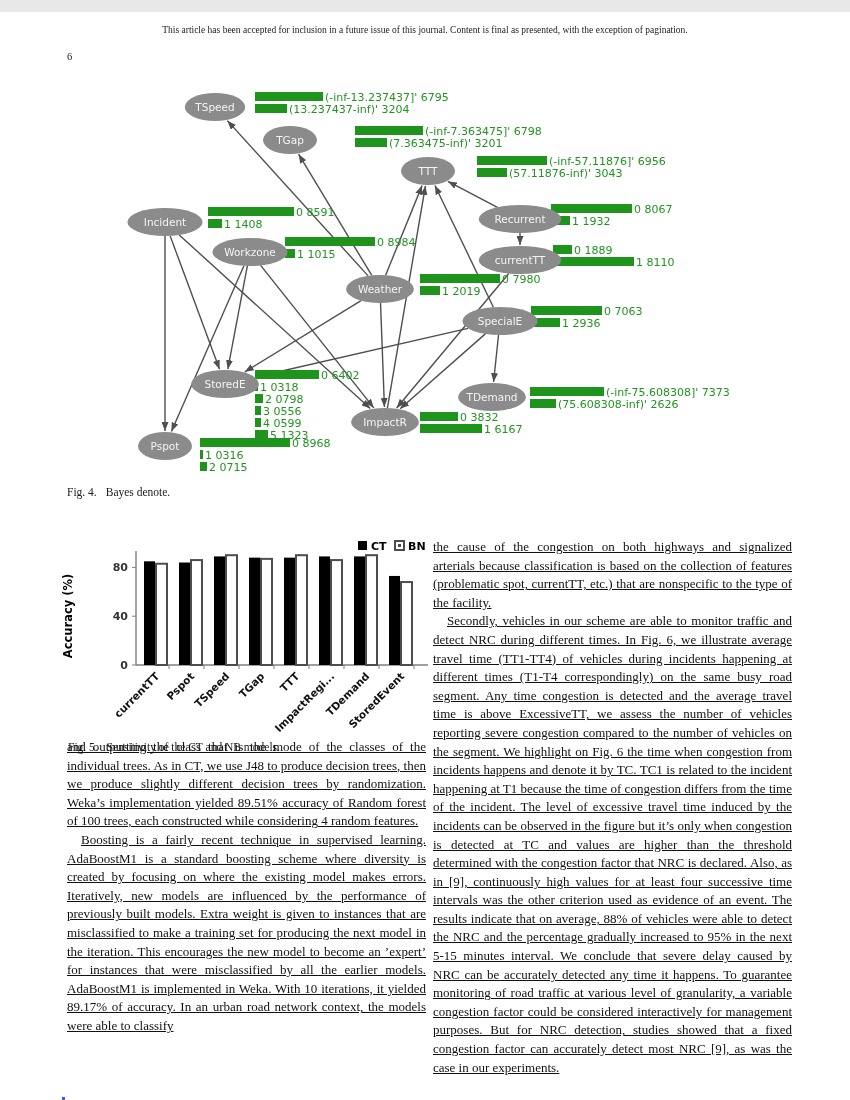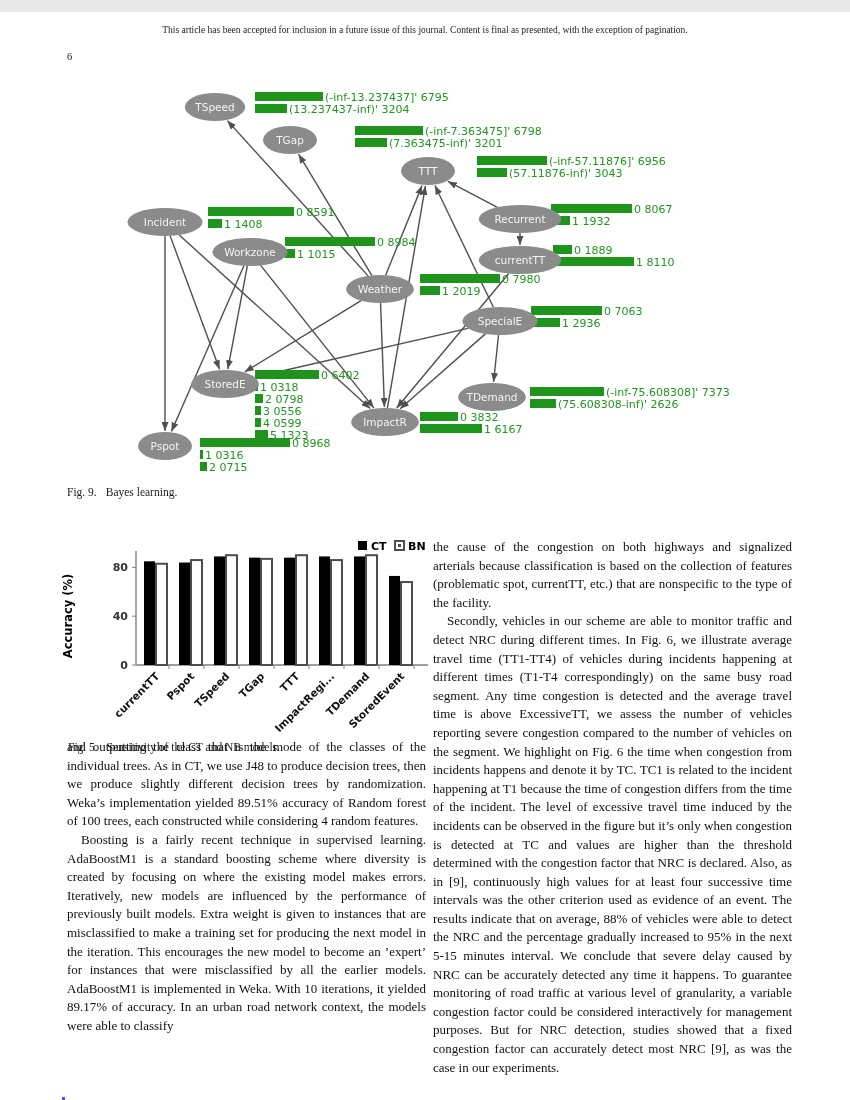--- a/index.html
+++ b/index.html
@@ -21,21 +21,21 @@
   .net-bar-label{font-family:"DejaVu Sans",sans-serif;font-size:11px;}
   .caption{
     position:absolute;font-size:11.5px;color:#1a1a1a;
   }
   .caption .cap-label{margin-right:9px;}
   .fig5-svg{position:absolute;left:58px;top:519px;}
   .col{
     position:absolute;width:359px;font-size:13px;line-height:18.6px;
     text-align:justify;color:#111;
   }
-  .col p{margin:0;}
+  .col p{margin:0;text-decoration:underline;}
   .col p.indent{text-indent:14px;}
   .bottom-artifact{
     position:absolute;left:62px;top:1085px;width:3px;height:15px;background:#4653f0;
   }
   svg text{user-select:none;}
 </style>
 </head>
 <body>
 
 <div class="page">
@@ -155,21 +155,21 @@
       <text x="85" y="303.5" fill="#f4f4f4" text-anchor="middle" class="net-node-label">StoredE</text>
       <ellipse cx="352" cy="313" rx="33.900000000000006" ry="14" fill="#8b8b8b"></ellipse>
       <text x="352" y="316.5" fill="#f4f4f4" text-anchor="middle" class="net-node-label">TDemand</text>
       <ellipse cx="245" cy="338" rx="33.900000000000006" ry="14" fill="#8b8b8b"></ellipse>
       <text x="245" y="341.5" fill="#f4f4f4" text-anchor="middle" class="net-node-label">ImpactR</text>
       <ellipse cx="25" cy="362" rx="27" ry="14" fill="#8b8b8b"></ellipse>
       <text x="25" y="365.5" fill="#f4f4f4" text-anchor="middle" class="net-node-label">Pspot</text>
     </svg>
 
   <div class="caption" style="left:67px;top:474px;">
-    <span class="cap-label">Fig. 9.</span><span>Bayes learning.</span>
+    <span class="cap-label">Fig. 4.</span><span>Bayes denote.</span>
   </div>
 
   <svg class="fig5-svg" id="fig5-chart" width="372" height="232" viewBox="0 0 372 232">
       <line x1="74" y1="134" x2="78" y2="134" stroke="#7f7f7f" stroke-width="1"></line>
       <text x="70" y="138" text-anchor="end" fill="#333333" style="font:bold 11px &quot;DejaVu Sans&quot;,sans-serif">0</text>
       <line x1="74" y1="85.2" x2="78" y2="85.2" stroke="#7f7f7f" stroke-width="1"></line>
       <text x="70" y="89.2" text-anchor="end" fill="#333333" style="font:bold 11px &quot;DejaVu Sans&quot;,sans-serif">40</text>
       <line x1="74" y1="36.400000000000006" x2="78" y2="36.400000000000006" stroke="#7f7f7f" stroke-width="1"></line>
       <text x="70" y="40.400000000000006" text-anchor="end" fill="#333333" style="font:bold 11px &quot;DejaVu Sans&quot;,sans-serif">80</text>
       <line x1="78" y1="20" x2="78" y2="134" stroke="#7f7f7f" stroke-width="1.4"></line>

